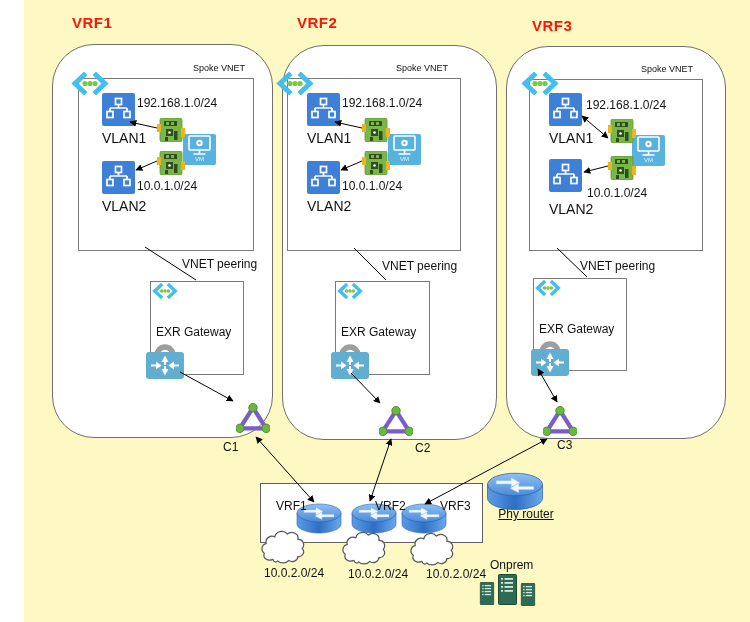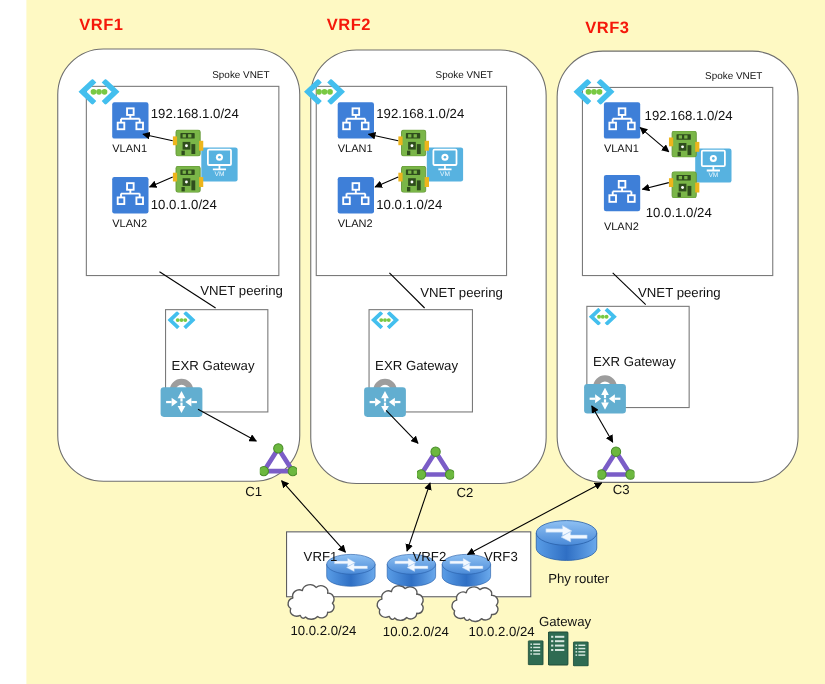--- a/index.html
+++ b/index.html
@@ -5,21 +5,21 @@
   html,body{margin:0;padding:0;background:#fff;}
   #canvas{position:relative;width:750px;height:622px;background:#fef9c3;
           font-family:"Liberation Sans",sans-serif;color:#000;overflow:hidden;margin-left:24px;}
   .abs{position:absolute;}
   .vrf-title{position:absolute;font-size:15px;font-weight:bold;color:#f5180a;letter-spacing:.5px;}
   .panel{position:absolute;border:1.5px solid #6f6f6f;border-radius:42px;background:#fff;}
   .innerbox{position:absolute;border:1px solid #7a7a7a;background:#fff;}
   .exrbox{position:absolute;border:1px solid #7a7a7a;background:#fff;}
   .spoke{position:absolute;font-size:9px;color:#111;}
   .sm{position:absolute;font-size:12px;color:#111;white-space:nowrap;}
-  .lbl{position:absolute;font-size:10px;color:#111;white-space:nowrap;text-align:center;}
+  .lbl{position:absolute;font-size:14px;color:#111;white-space:nowrap;text-align:center;}
   .vlan-sq{position:absolute;width:33px;height:33px;background:#3e7fd8;border-radius:2px;}
   .vm-box{position:absolute;width:33px;height:31px;background:#57b2e0;border-radius:2px;text-align:center;}
   .vm-box .vmtxt{display:block;font-size:6px;line-height:6px;color:#eaf6fd;margin-top:-2px;}
   .nic{position:absolute;width:28px;height:24px;}
   .vneticon{position:absolute;}
   .gw{position:absolute;width:38px;height:42px;}
   .gw .shackle{position:absolute;left:7px;top:0;}
   .gw .gwbody{position:absolute;left:0;top:15px;width:38px;height:27px;background:#62aed0;border-radius:3px;}
   .tri{position:absolute;width:34px;height:32px;z-index:40;}
   .router{position:absolute;z-index:6;}
@@ -342,23 +342,23 @@
       <use href="#sym-cloud"></use>
     </svg>
 
   <div class="sm" style="left:240px;top:566px;z-index:7;">10.0.2.0/24</div>
   <div class="sm" style="left:324px;top:567px;z-index:7;">10.0.2.0/24</div>
   <div class="sm" style="left:402px;top:567px;z-index:7;">10.0.2.0/24</div>
 
   <svg class="router" style="left:461px;top:470px;" width="60" height="44">
       <use href="#sym-router"></use>
     </svg>
-  <div class="sm ctr" style="left:466px;top:519px;width:72px;">Phy router</div>
-
-  <div class="sm" style="left:466px;top:558px;">Gateway</div>
+  <div class="sm ctr" style="left:466px;top:507px;width:72px;text-decoration:underline;">Phy router</div>
+
+  <div class="sm" style="left:466px;top:558px;">Onprem</div>
   <div class="abs" style="left:455px;top:573px;width:62px;height:34px;">
     <svg class="abs" style="left:0;top:9px;" width="16" height="23">
         <use href="#sym-server"></use>
       </svg>
     <svg class="abs" style="left:19px;top:0;" width="19" height="33">
         <use href="#sym-server"></use>
       </svg>
     <svg class="abs" style="left:41px;top:10px;" width="16" height="23">
         <use href="#sym-server"></use>
       </svg>

